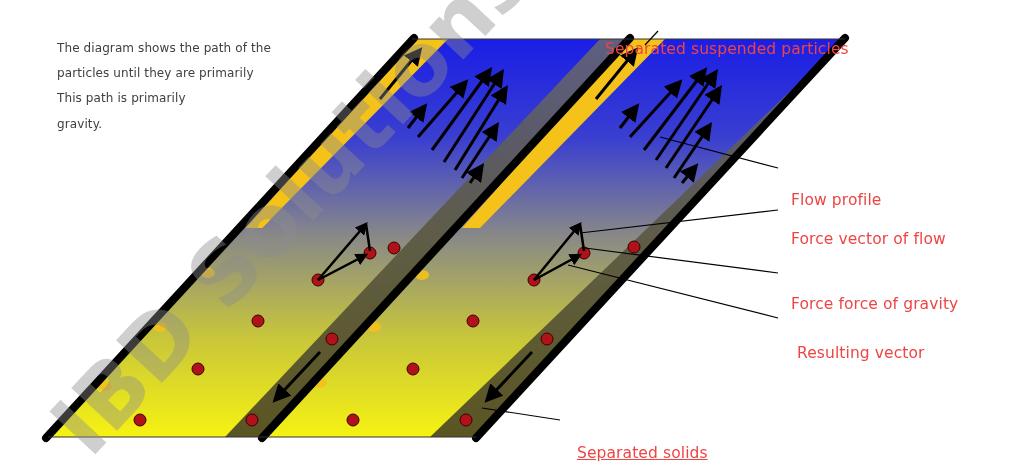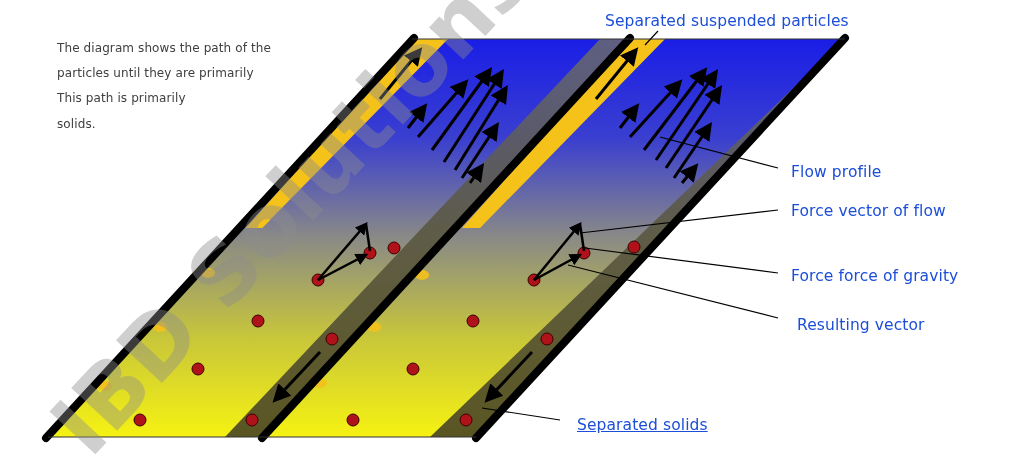--- a/index.html
+++ b/index.html
@@ -2,21 +2,21 @@
 <html><head>
   <meta charset="utf-8">
   <style>
     html, body { margin: 0; padding: 0; background: #ffffff; }
     body { width: 1024px; height: 472px; overflow: hidden; position: relative;
            font-family: "DejaVu Sans", sans-serif; }
     #stage { position: absolute; left: 0; top: 0; width: 1024px; height: 472px; }
     .desc { position: absolute; left: 57px; top: 36px; width: 320px;
             font-size: 12px; line-height: 24.8px; color: #404040; letter-spacing: 0.1px; }
     .desc div { white-space: nowrap; }
-    .label { position: absolute; font-size: 15.5px; color: #1d4ed8; white-space: nowrap; letter-spacing: 0.1px; }
+    .label { position: absolute; font-size: 15.5px; color: #ef4444; white-space: nowrap; letter-spacing: 0.1px; margin-top: 28px; }
   </style>
 </head>
 <body>
 
 <svg id="stage" viewBox="0 0 1024 472" xmlns="http://www.w3.org/2000/svg">
   <defs>
     <linearGradient id="chanGrad" x1="0" y1="0" x2="0" y2="1">
       <stop offset="0" stop-color="#1a1ee6"></stop>
       <stop offset="0.25" stop-color="#3a3fd0"></stop>
       <stop offset="0.5" stop-color="#8a8a86"></stop>
@@ -139,21 +139,21 @@
     <line x1="482" y1="408" x2="560" y2="420"></line>
   </g>
 
   <text x="0" y="0" transform="translate(90,460) rotate(-47)" font-family="DejaVu Sans, sans-serif" font-weight="bold" font-size="86" fill="#8c8c8c" fill-opacity="0.42">IBD Solutions GmbH</text>
 </svg>
 
 <div class="desc">
   <div>The diagram shows the path of the</div>
   <div>particles until they are primarily</div>
   <div>This path is primarily</div>
-  <div style="margin-top:2px">solids.</div>
+  <div style="margin-top:2px">gravity.</div>
 </div>
 
 <div class="label" style="left:605px; top:12px;">Separated suspended particles</div>
 <div class="label" style="left:791px; top:163px;">Flow profile</div>
 <div class="label" style="left:791px; top:202px;">Force vector of flow</div>
 <div class="label" style="left:791px; top:267px;">Force force of gravity</div>
 <div class="label" style="left:797px; top:316px;">Resulting vector</div>
 <div class="label" style="left:577px; top:416px;text-decoration:underline;">Separated solids</div>
 
 </body></html>

